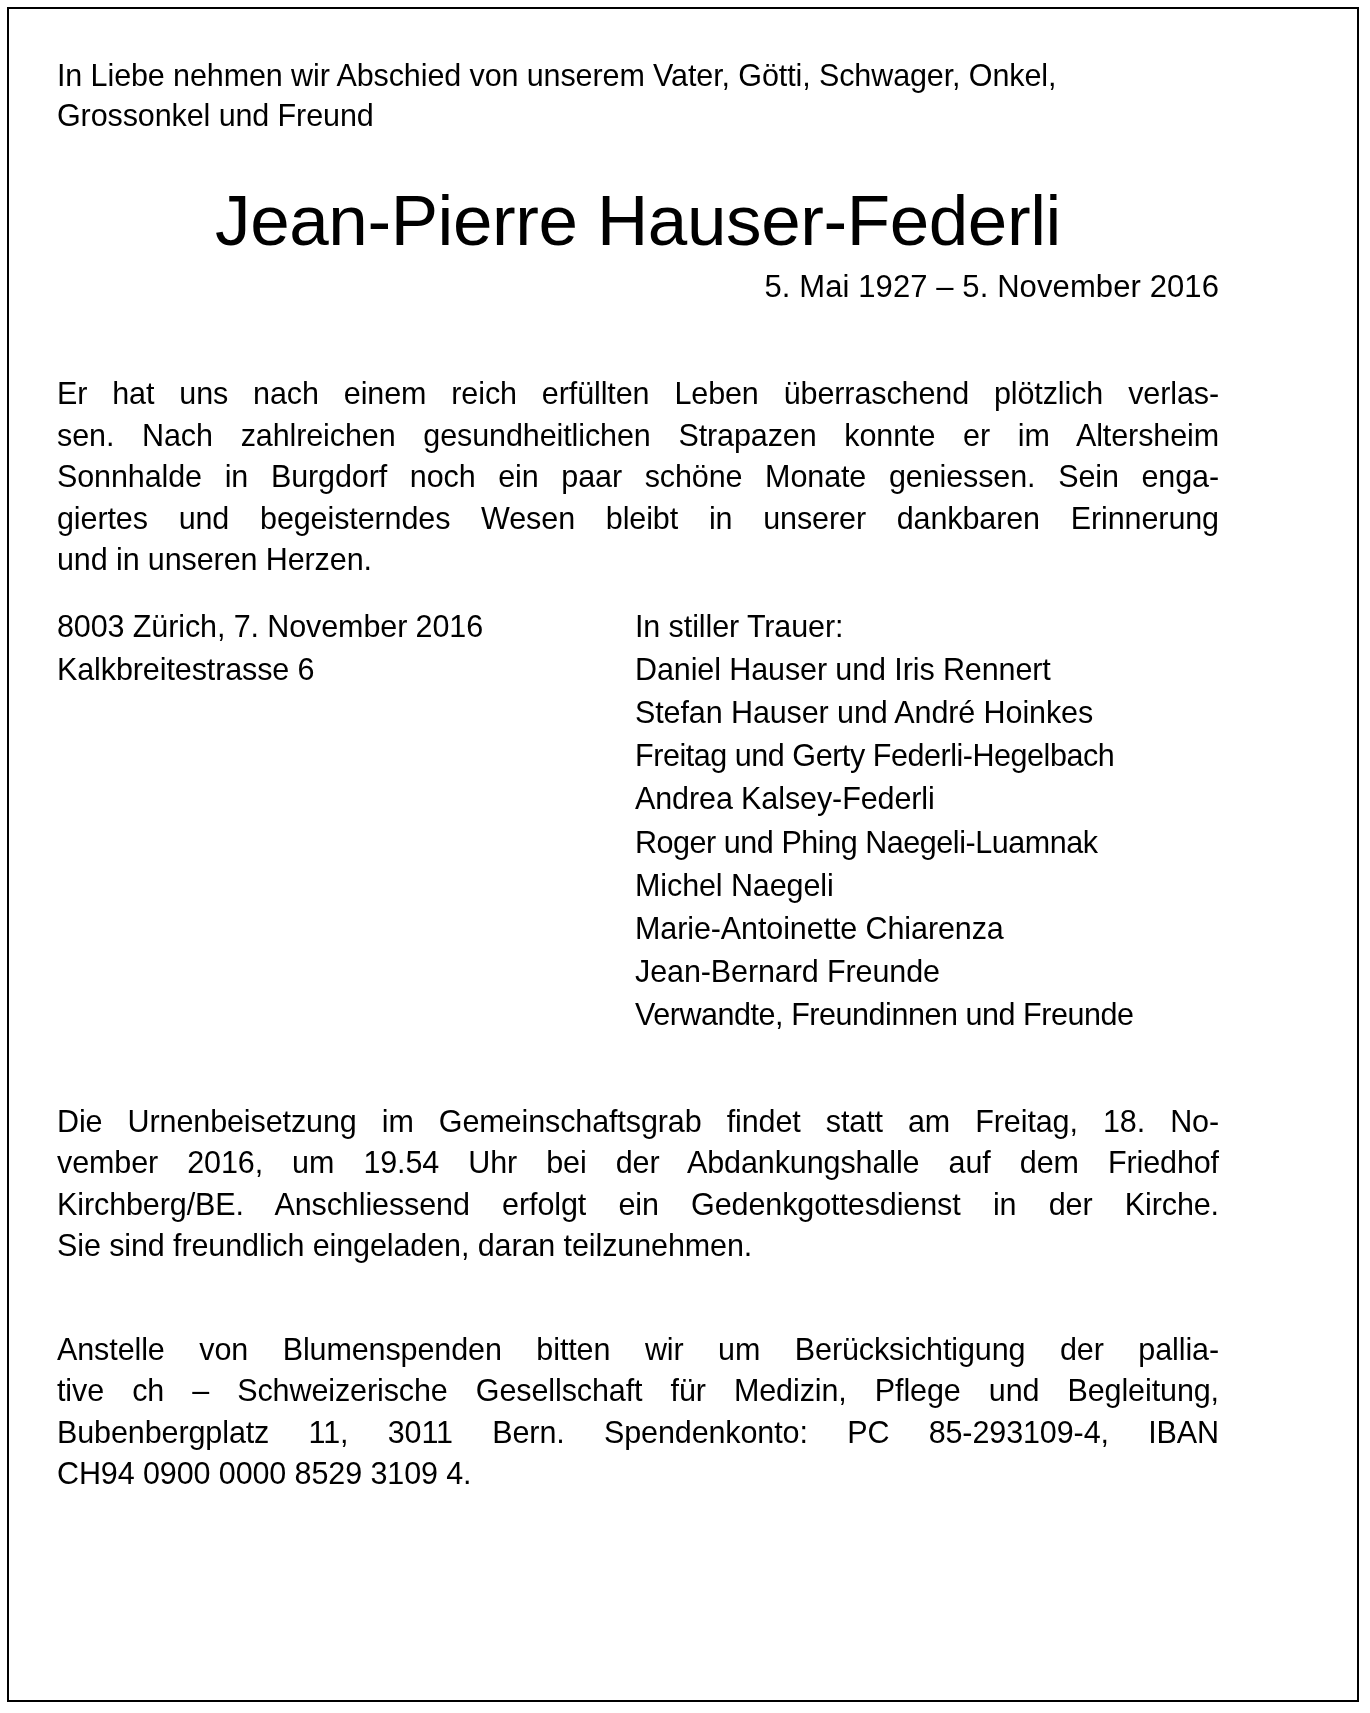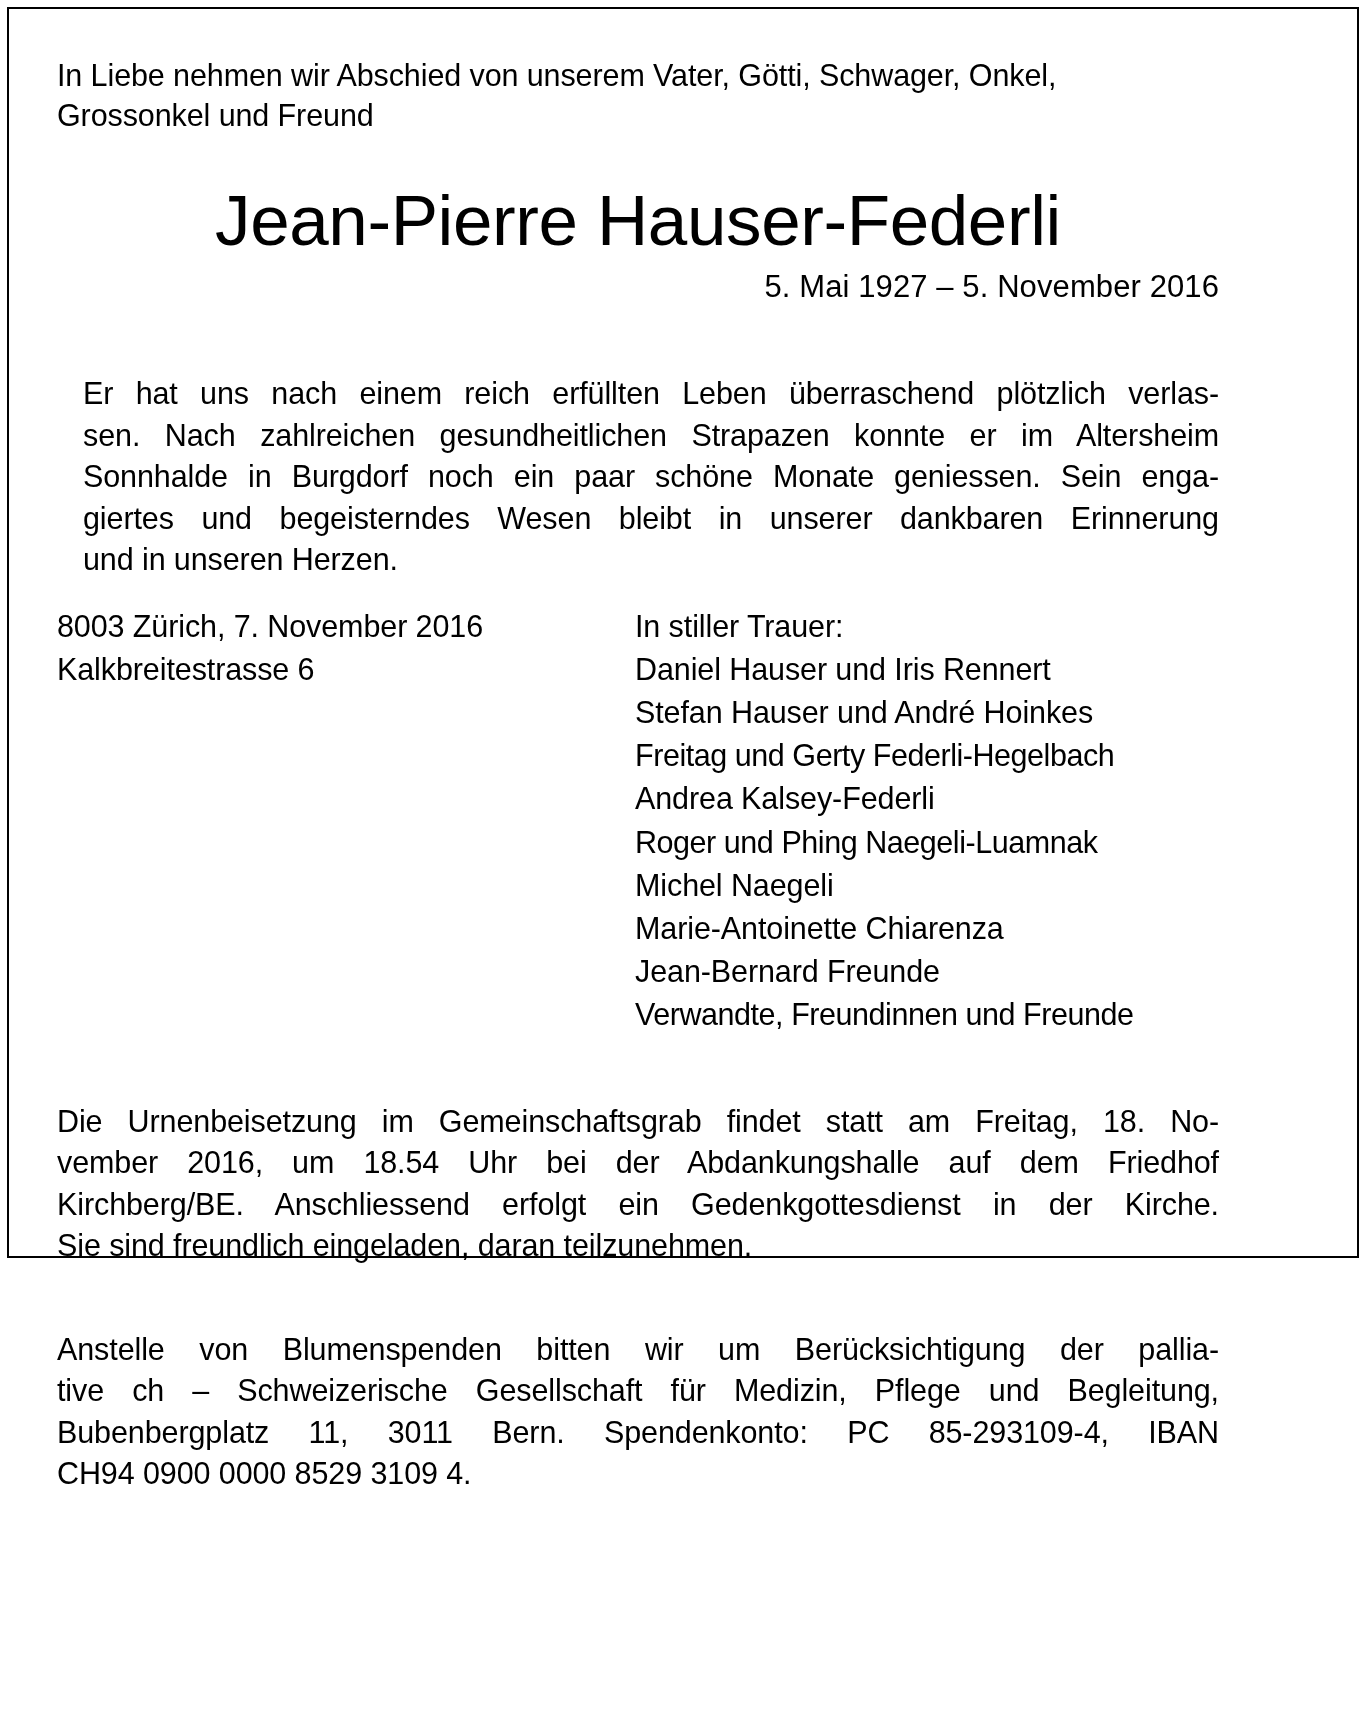--- a/index.html
+++ b/index.html
@@ -13,21 +13,21 @@
     font-family: "Liberation Sans", sans-serif;
     color: #000000;
     overflow: hidden;
   }
 
   .page-frame {
     position: absolute;
     left: 7px;
     top: 7px;
     width: 1352px;
-    height: 1251px;
+    height: 1695px;
     border: 2px solid #000000;
     background: #ffffff;
     box-sizing: border-box;
   }
 
   .page-inner {
     position: absolute;
     left: 48px;
     top: 0;
     width: 1162px;
@@ -66,21 +66,20 @@
     margin-top: 4px;
     letter-spacing: 0.1px;
   }
 
   .memorial {
     font-size: 30.5px;
     line-height: 41.5px;
     margin-top: 66px;
     text-align: justify;
     text-align-last: left;
-    margin-left: 26px;
   }
 
   .memorial .ln { display: block; }
   .memorial .ln.j {
     text-align: justify;
     text-align-last: justify;
   }
 
   
   .columns {
@@ -162,21 +161,21 @@
         <div class="txt col-line">Michel Naegeli</div>
         <div class="txt col-line">Marie-Antoinette Chiarenza</div>
         <div class="txt col-line">Jean-Bernard Freunde</div>
         <div class="txt col-line wide">Verwandte, Freundinnen und Freunde</div>
       </div>
 
     </div>
 
     <div class="txt para funeral">
       <span class="ln j">Die Urnenbeisetzung im Gemeinschaftsgrab findet statt am Freitag, 18. No-</span>
-      <span class="ln j">vember 2016, um 18.54 Uhr bei der Abdankungshalle auf dem Friedhof</span>
+      <span class="ln j">vember 2016, um 19.54 Uhr bei der Abdankungshalle auf dem Friedhof</span>
       <span class="ln j">Kirchberg/BE. Anschliessend erfolgt ein Gedenkgottesdienst in der Kirche.</span>
       <span class="ln">Sie sind freundlich eingeladen, daran teilzunehmen.</span>
     </div>
 
     <div class="txt para donation">
       <span class="ln j">Anstelle von Blumenspenden bitten wir um Berücksichtigung der pallia-</span>
       <span class="ln j">tive ch – Schweizerische Gesellschaft für Medizin, Pflege und Begleitung,</span>
       <span class="ln j">Bubenbergplatz 11, 3011 Bern. Spendenkonto: PC 85-293109-4, IBAN</span>
       <span class="ln">CH94 0900 0000 8529 3109 4.</span>
     </div>

